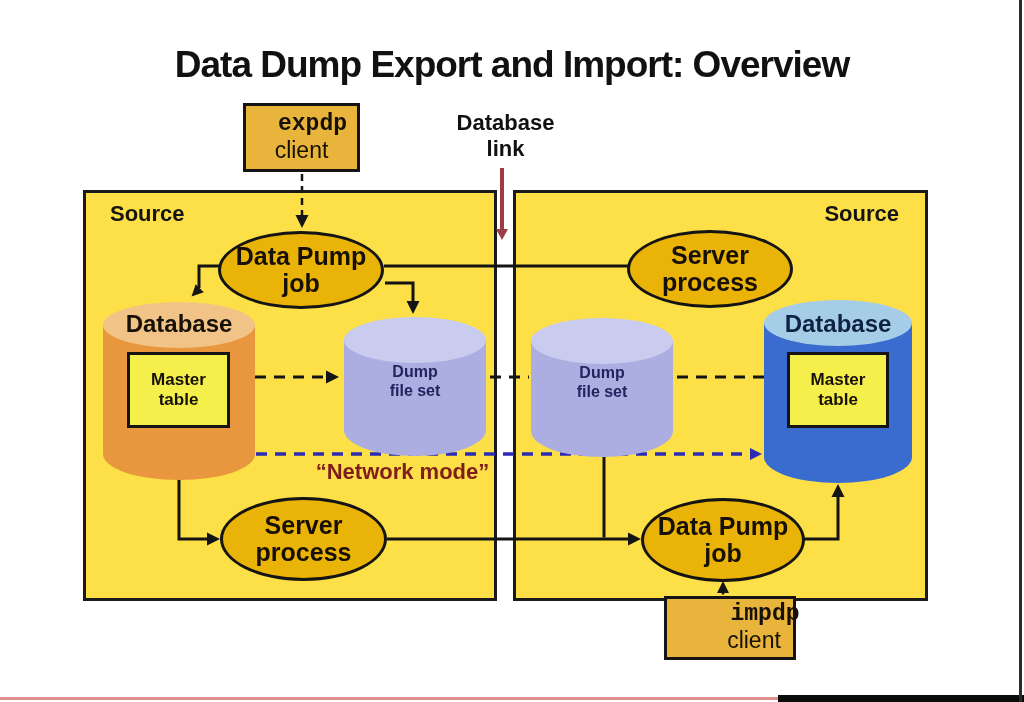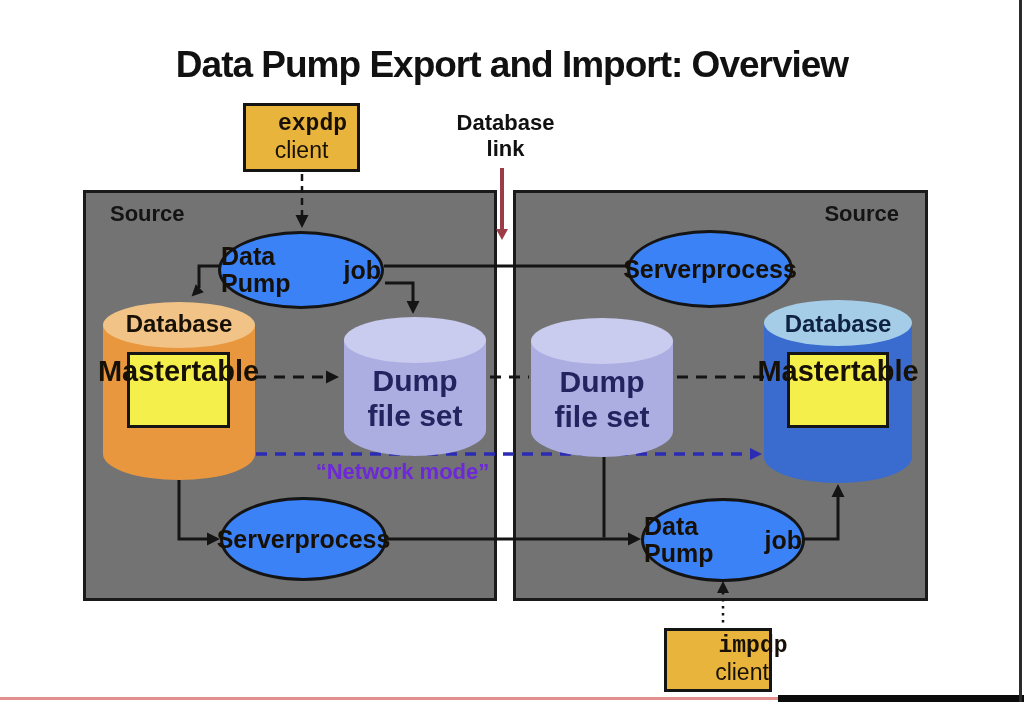--- a/index.html
+++ b/index.html
@@ -10,60 +10,60 @@
   .abs{position:absolute;}
   
   #title{top:44px;left:0;width:1024px;text-align:center;font-size:37px;font-weight:bold;
          letter-spacing:-1px;color:#111;z-index:5;}
   
   .client-box{background:#E8B43C;border:3px solid #141414;display:flex;flex-direction:column;
               align-items:center;justify-content:center;line-height:1.12;z-index:4;box-sizing:border-box;}
   .client-box .cmd{font-family:"Liberation Mono","DejaVu Sans Mono",monospace;font-weight:bold;font-size:23px;margin-left:22px;}
   .client-box .lbl{font-weight:normal;font-size:23px;}
   
-  .panel{background:#737373;border:3px solid #1A1A1A;box-sizing:border-box;z-index:1;}
+  .panel{background:#fde047;border:3px solid #1A1A1A;box-sizing:border-box;z-index:1;}
   .panel-label{position:absolute;font-weight:bold;font-size:22px;color:#141414;}
   
-  .node-ellipse{background:#3b82f6;border:3px solid #141414;border-radius:50%;display:flex;
-                align-items:center;justify-content:center;font-weight:bold;
-                font-size:25px;line-height:1.08;z-index:3;box-sizing:border-box;text-align:left;}
+  .node-ellipse{background:#eab308;border:3px solid #141414;border-radius:50%;display:flex;
+                flex-direction:column;align-items:center;justify-content:center;font-weight:bold;
+                font-size:25px;line-height:1.08;z-index:3;box-sizing:border-box;text-align:center;}
   
   .cylinder{z-index:3;}
   .cyl-body{position:absolute;left:0;right:0;top:22px;bottom:0;
             border-radius:0 0 50% 50% / 0 0 26px 26px;}
   .cyl-top{position:absolute;left:0;right:0;top:0;height:46px;border-radius:50%;}
   .cyl-label{position:absolute;left:0;right:0;text-align:center;font-weight:bold;font-size:24px;z-index:2;}
-  .cyl-text{position:absolute;left:0;right:0;text-align:center;font-weight:bold;font-size:30px;
+  .cyl-text{position:absolute;left:0;right:0;text-align:center;font-weight:bold;font-size:16px;
             line-height:1.18;z-index:2;}
   .orange .cyl-body{background:#E8973E;} .orange .cyl-top{background:#F1C387;}
   .lavender .cyl-body{background:#ACAEE2;} .lavender .cyl-top{background:#C9CBEF;}
   .lavender .cyl-text{color:#23235F;}
   .blue .cyl-body{background:#3A6CD0;} .blue .cyl-top{background:#A6CDE8;}
   .blue .cyl-label{color:#0E2244;}
   .master-box{position:absolute;background:#F4EF4B;border:3px solid #141414;display:flex;
-              justify-content:center;font-weight:bold;
-              font-size:29px;line-height:1.15;box-sizing:border-box;z-index:3;text-align:center;}
+              flex-direction:column;justify-content:center;font-weight:bold;
+              font-size:17px;line-height:1.15;box-sizing:border-box;z-index:3;text-align:center;}
   
   #dblink-label{top:110px;left:443px;width:125px;text-align:center;font-weight:bold;font-size:22px;
                 line-height:1.2;white-space:pre-line;color:#111;z-index:5;}
   #network-label{top:459px;left:310px;width:185px;text-align:center;font-weight:bold;font-size:22px;
-                 color:#6d28d9;z-index:4;}
+                 color:#7f1d1d;z-index:4;}
   
   #wires{position:absolute;left:0;top:0;width:1024px;height:702px;z-index:2;pointer-events:none;}
   
   #bottom-line{left:0;top:697px;width:1024px;height:3px;background:#E2908E;z-index:6;}
   #bottom-bar{left:778px;top:695px;width:246px;height:7px;background:#0B0B0B;z-index:7;}
   #right-edge{left:1019px;top:0;width:3px;height:702px;background:#2B2B2B;z-index:7;}
 </style>
 </head>
 <body>
 
 <div id="stage">
 
-  <div id="title" class="abs">Data Pump Export and Import: Overview</div>
+  <div id="title" class="abs">Data Dump Export and Import: Overview</div>
 
   <div class="client-box abs" style="left:243px;top:103px;width:117px;height:69px;">
     <span class="cmd">expdp</span>
     <span class="lbl">client</span>
   </div>
 
   <div id="dblink-label" class="abs">Database
 link</div>
 
   <div class="panel abs" style="left:83px;top:190px;width:414px;height:411px;">
@@ -197,21 +197,21 @@
     <div class="cyl-top"></div>
     <div class="cyl-label" style="top:10px;">Database</div>
     <div class="master-box" style="left:23px;top:52px;width:102px;height:76px;">
       <span>Master</span>
       <span>table</span>
     </div>
   </div>
 
   <div id="network-label" class="abs">“Network mode”</div>
 
-  <div class="client-box abs" style="left:664px;top:628px;width:108px;height:64px;padding-left:48px;">
+  <div class="client-box abs" style="left:664px;top:596px;width:132px;height:64px;padding-left:48px;">
     <span class="cmd">impdp</span>
     <span class="lbl">client</span>
   </div>
 
   <div id="bottom-line" class="abs"></div>
   <div id="bottom-bar" class="abs"></div>
   <div id="right-edge" class="abs"></div>
 
 </div>
 

